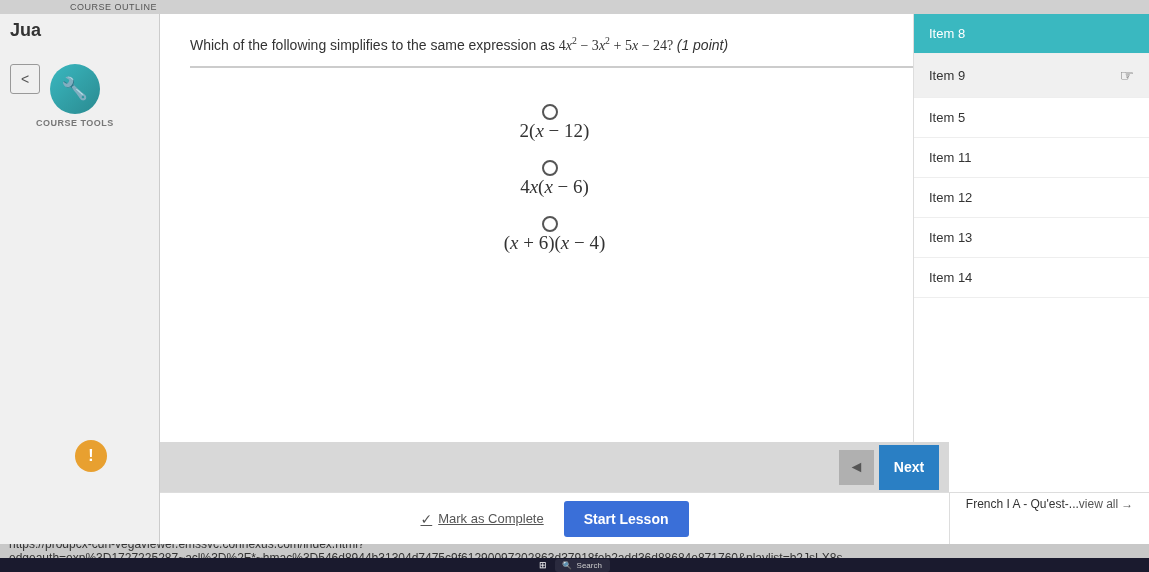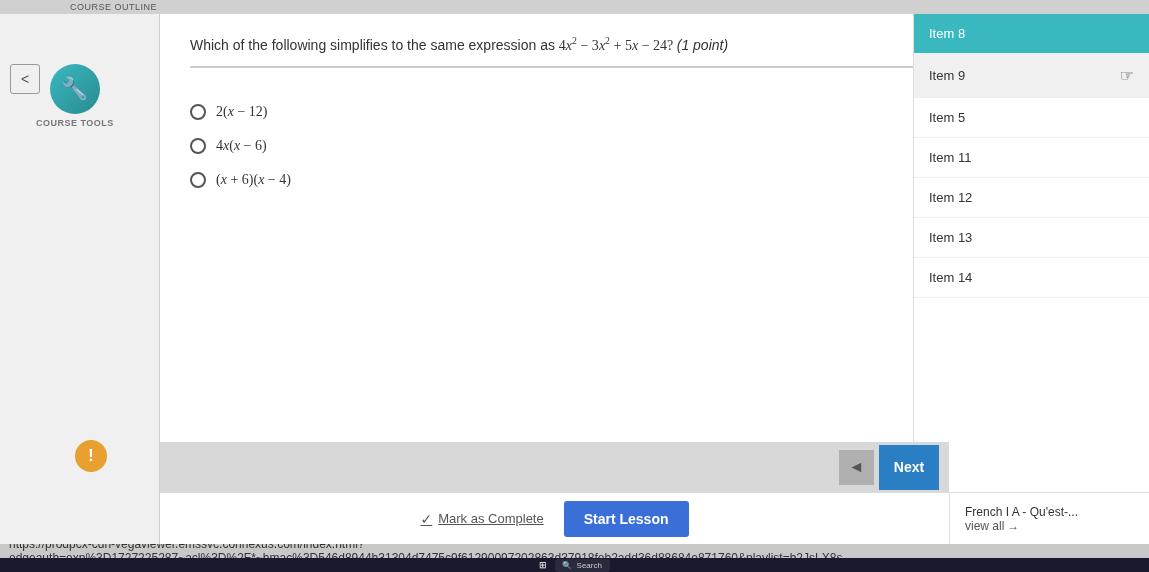--- a/index.html
+++ b/index.html
@@ -117,22 +117,23 @@
 
     .answer-options {
       list-style: none;
       margin-top: 15px;
     }
 
     .answer-option {
       display: flex;
       align-items: center;
       margin-bottom: 18px;
-      font-size: 14px;
-      color: #333;
+      font-size: 19px;
+      color: #333;
+      flex-direction: column;
     }
 
     .radio-circle {
       width: 16px;
       height: 16px;
       border: 2px solid #555;
       border-radius: 50%;
       margin-right: 10px;
       flex-shrink: 0;
     }
@@ -260,21 +261,21 @@
 
     
     .right-bottom-dropdown {
       position: absolute;
       bottom: 28px;
       right: 0;
       width: 200px;
       height: 52px;
       background: white;
       display: flex;
-      flex-direction: column;
+      flex-direction: row;
       align-items: flex-start;
       justify-content: center;
       padding: 4px 15px;
       border-top: 1px solid #ddd;
       border-left: 1px solid #ddd;
     }
 
     .dropdown-text {
       font-size: 12px;
       color: #333;
@@ -361,20 +362,21 @@
     }
   </style>
 </head>
 <body>
 
 <div class="top-bar">
   <span>COURSE OUTLINE</span>
 </div>
 
 <div class="left-sidebar">
+  <div class="student-name">Jua</div>
   <button class="back-button">
     <span>&lt;</span>
   </button>
   <div class="course-tools-icon">
     <div class="course-tools-icon-circle">
       <span class="wrench-icon">🔧</span>
     </div>
   </div>
   <div class="course-tools-label">COURSE TOOLS</div>
 </div>

